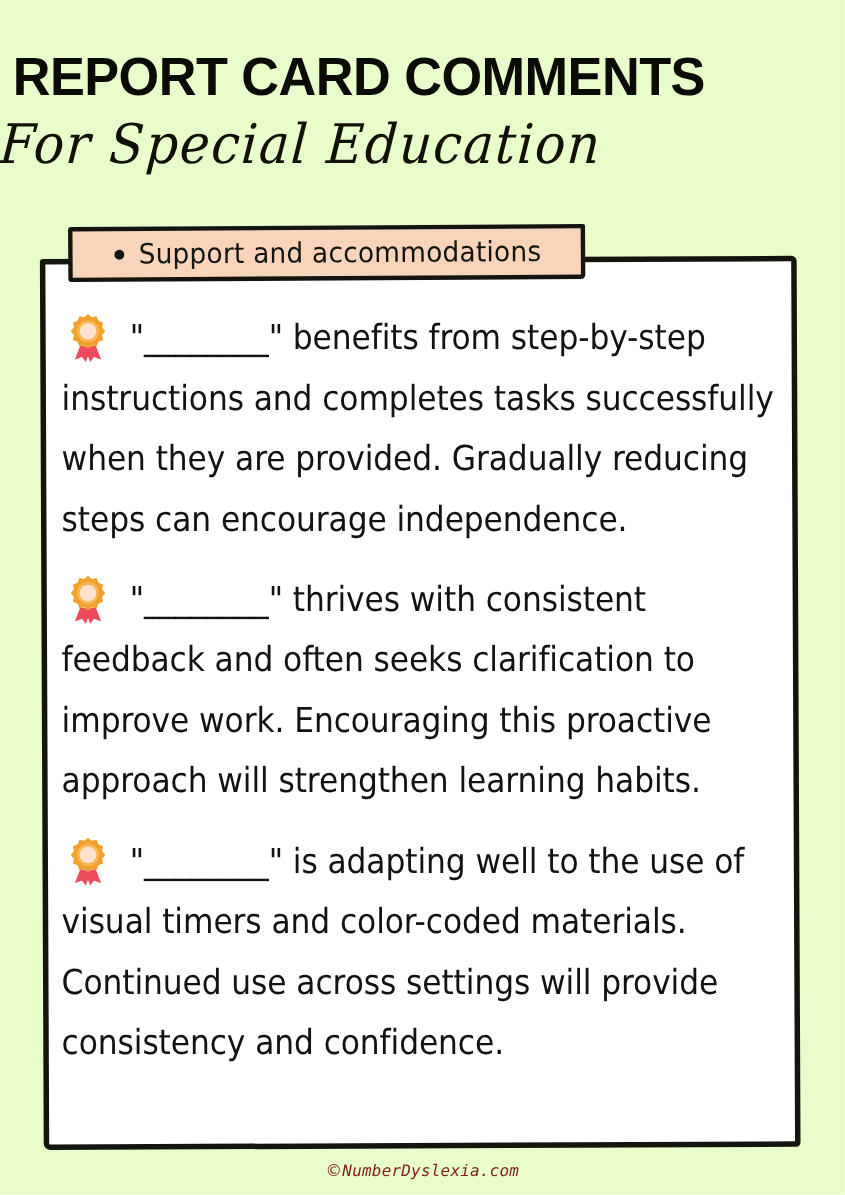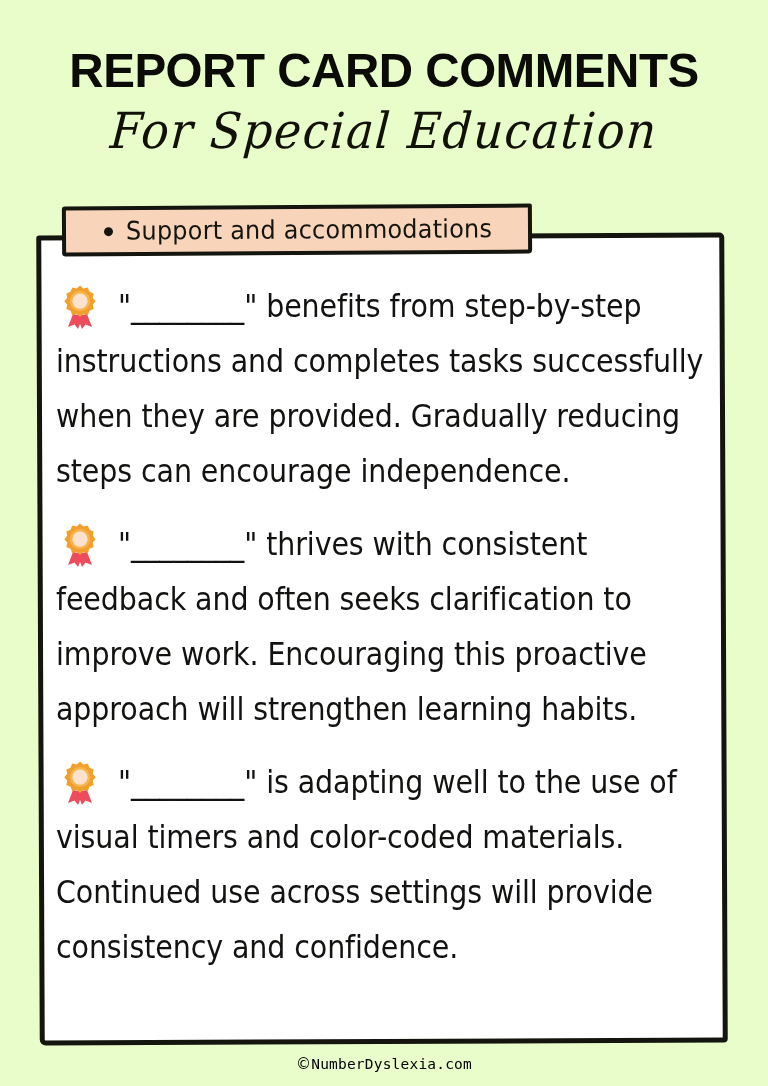--- a/index.html
+++ b/index.html
@@ -11,21 +11,21 @@
     height: 1086px;
     background: #e9fdcb;
     font-family: "DejaVu Sans", sans-serif;
     overflow: hidden;
     position: relative;
   }
 
   
   .header {
     width: 768px;
-    text-align: center;
+    text-align: left;
     padding-top: 44px;
     box-sizing: border-box;
   }
   .main-title {
     font-family: "Liberation Sans", sans-serif;
     font-weight: bold;
     font-size: 49px;
     line-height: 52px;
     letter-spacing: -0.5px;
     color: #0b0b07;
@@ -134,23 +134,24 @@
   .footer {
     position: absolute;
     left: 0;
     top: 1054px;
     width: 768px;
     text-align: center;
   }
   .footer-text {
     font-family: "DejaVu Sans Mono", monospace;
     font-size: 14.5px;
-    color: #000000;
+    color: #7f1d1d;
     letter-spacing: 0.2px;
     white-space: nowrap;
+    font-style: italic;
   }
   .copy-mark {
     font-family: "DejaVu Sans", sans-serif;
     font-size: 15px;
   }
 </style>
 </head>
 <body>
 
 <div class="header">

